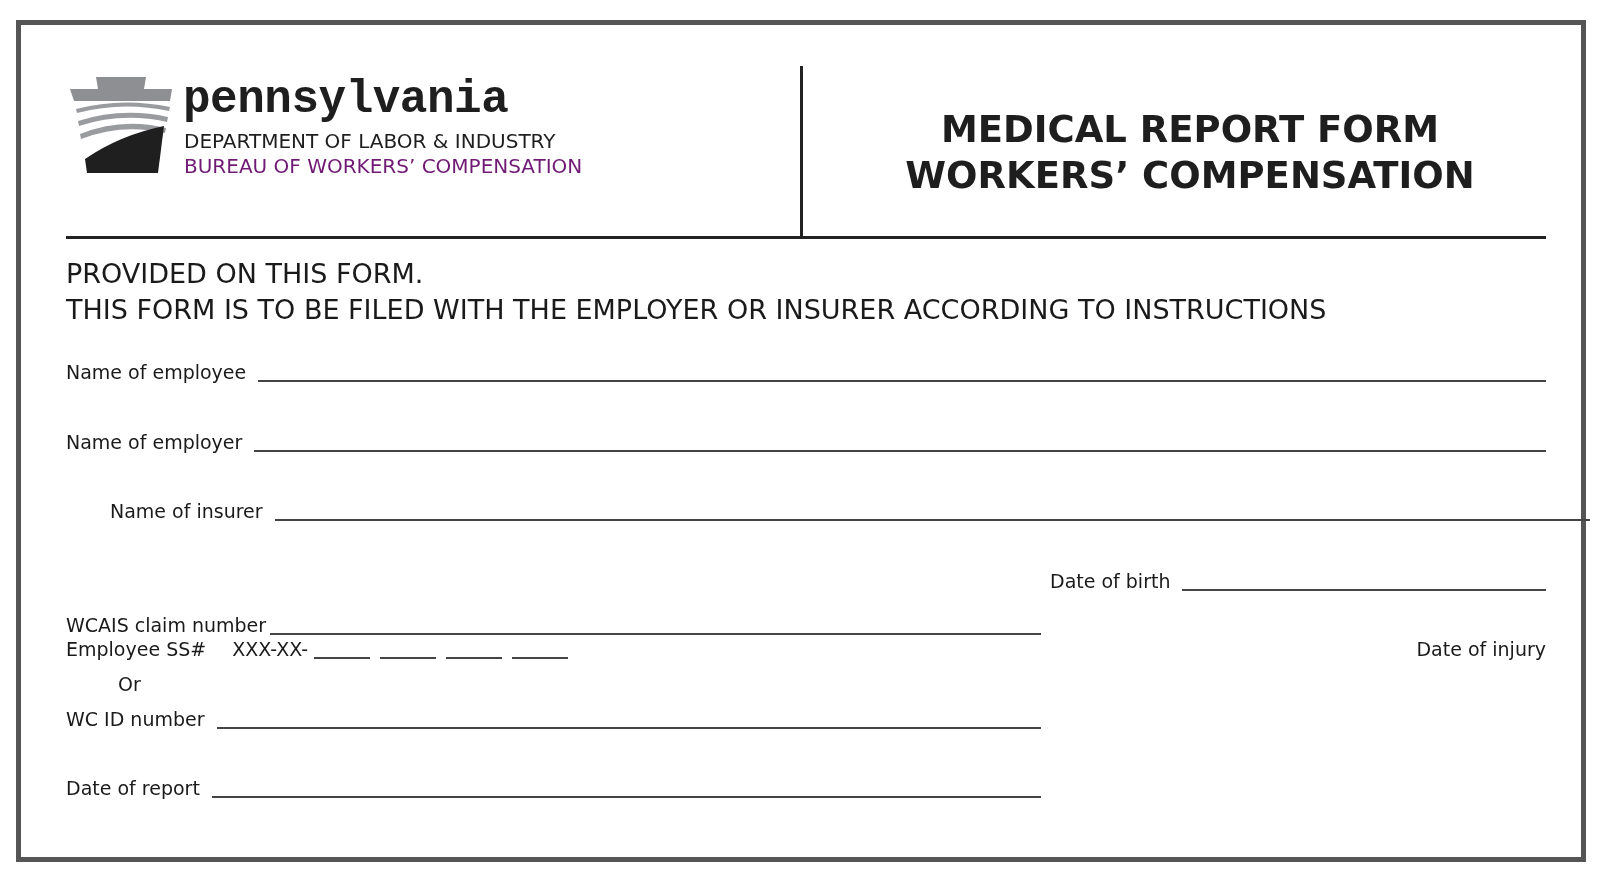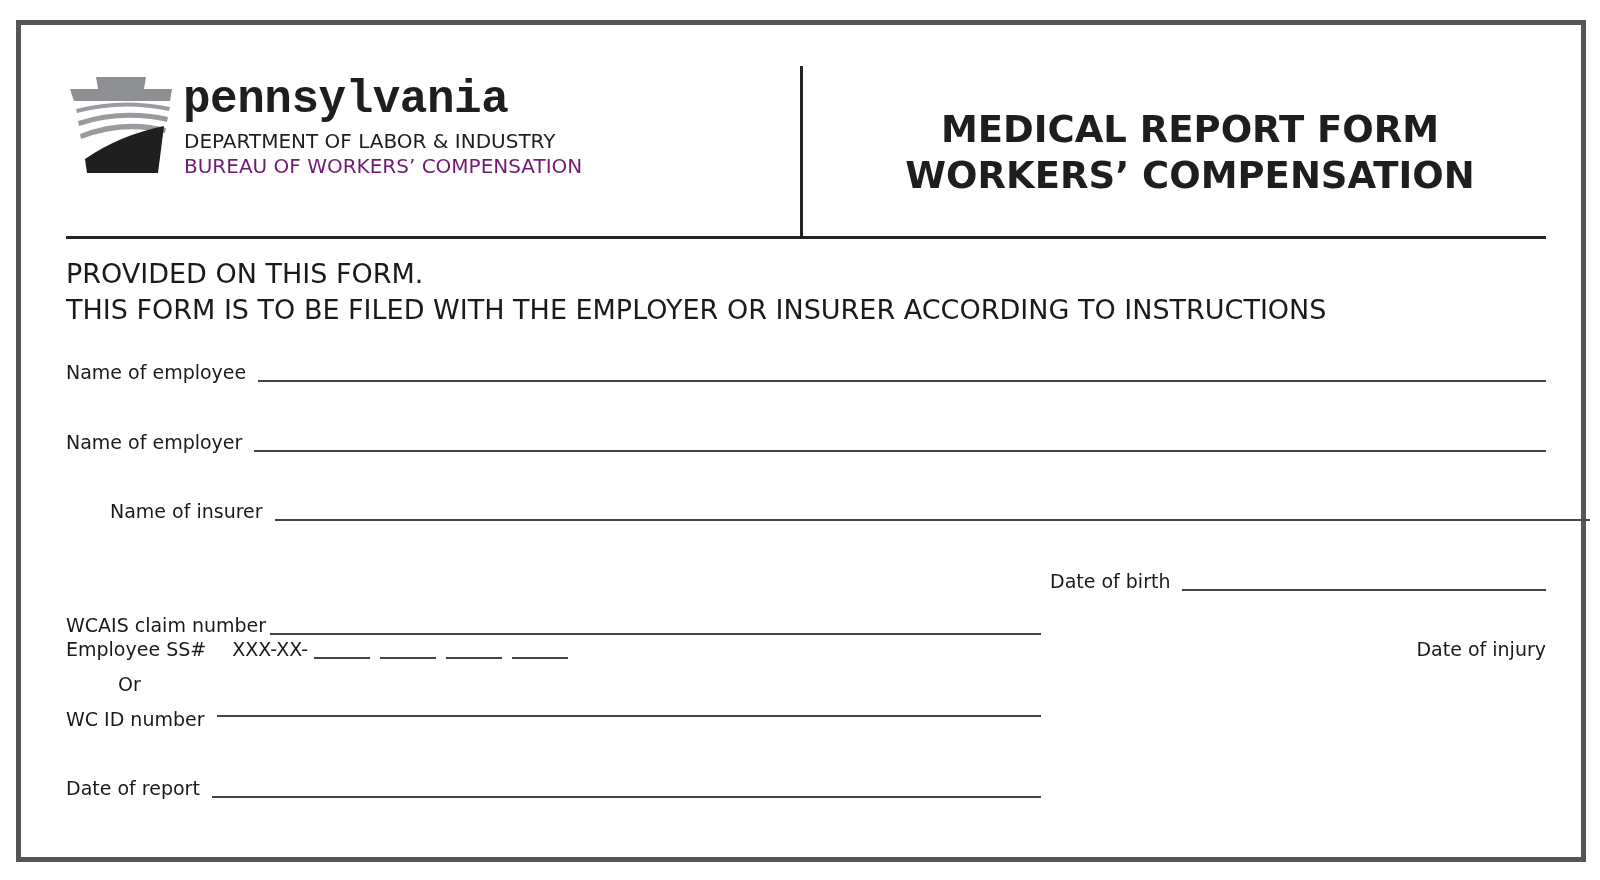--- a/index.html
+++ b/index.html
@@ -87,21 +87,21 @@
 
 <div class="row" style="top:633px; left:1050px; width:496px;flex-direction:column;">
   <span class="lbl">Date of injury</span>
   <span class="line"></span>
 </div>
 
 <div class="row" style="top:668px; left:118px;">
   <span class="lbl">Or</span>
 </div>
 
-<div class="row" style="top:703px; width:975px;align-items:center;">
+<div class="row" style="top:703px; width:975px;">
   <span class="lbl">WC ID number</span>
   <span class="line"></span>
 </div>
 
 <div class="row" style="top:772px; width:975px;">
   <span class="lbl">Date of report</span>
   <span class="line"></span>
 </div>
 
 </body></html>

